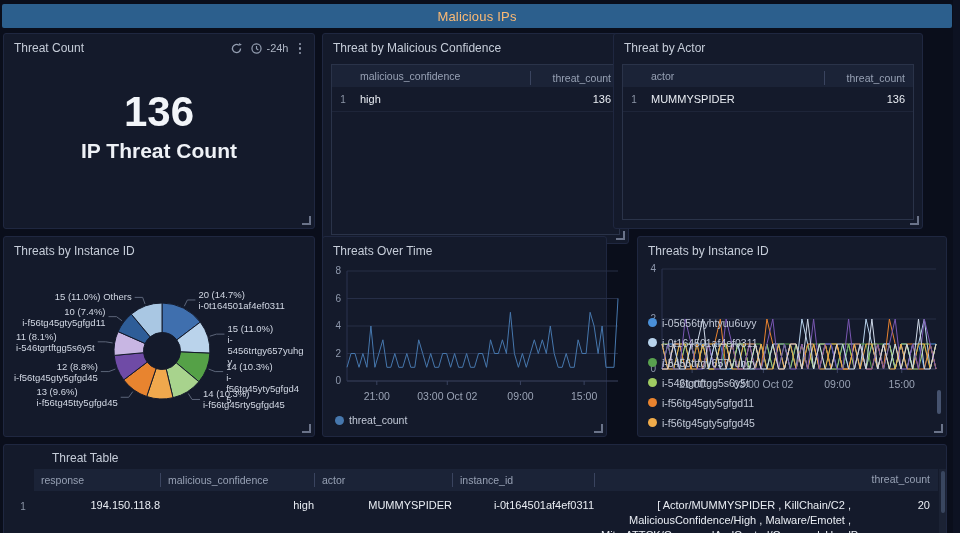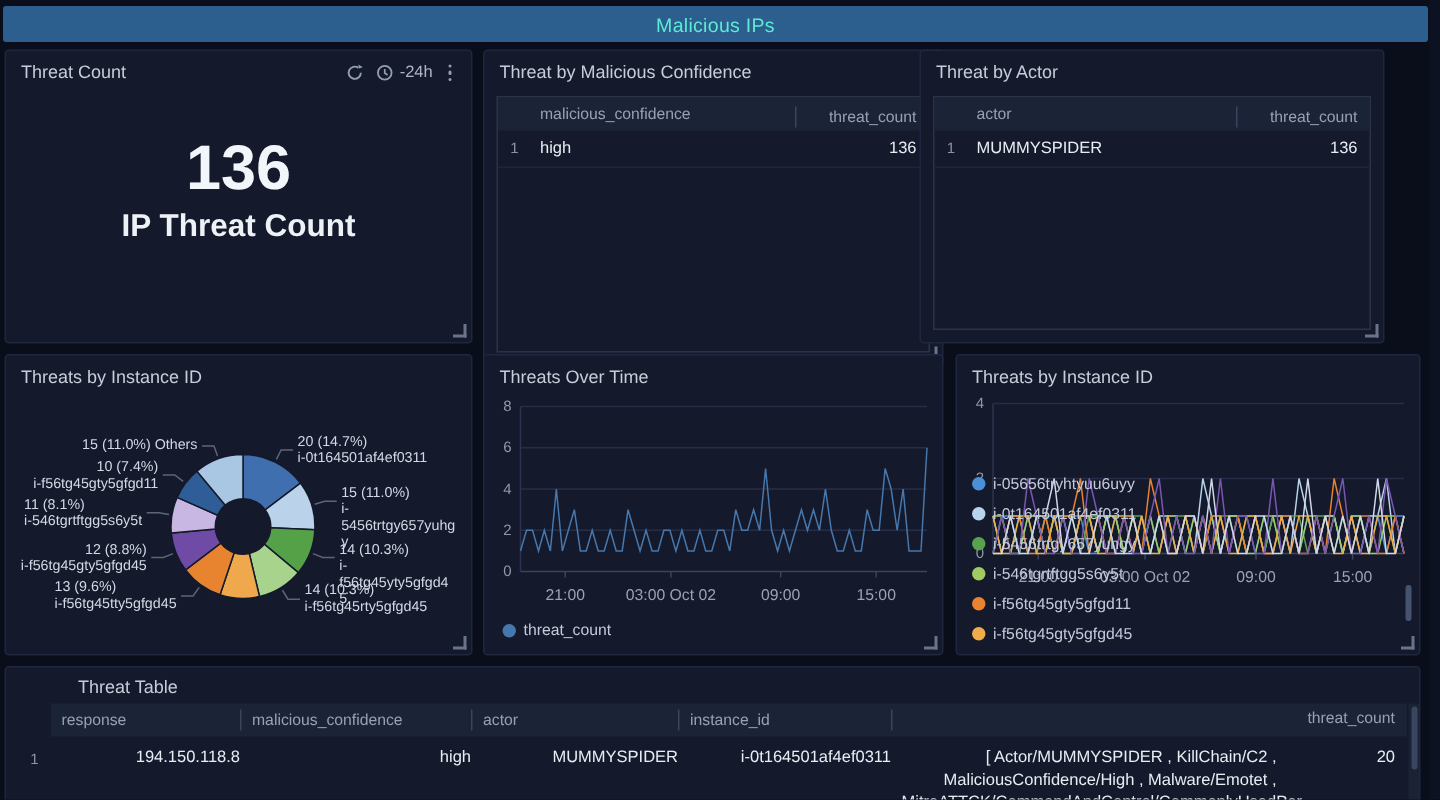--- a/index.html
+++ b/index.html
@@ -1,26 +1,26 @@
 <!DOCTYPE html>
 <html><head>
 <meta charset="utf-8">
 <style>
   html,body{margin:0;padding:0}
   body{width:960px;height:533px;overflow:hidden;background:#0a0e1b;
        font-family:"Liberation Sans","DejaVu Sans",sans-serif;position:relative;color:#e8ecf2;}
   .hdrbar{position:absolute;left:2px;top:4px;width:950px;height:24px;background:#2c5f8d;
           display:flex;align-items:center;justify-content:center;border-radius:2px;}
-  .hdrbar span{font-size:13px;font-weight:500;color:#5eead4;letter-spacing:.2px;}
+  .hdrbar span{font-size:13px;font-weight:500;color:#fdba74;letter-spacing:.2px;}
   .panel{position:absolute;background:#141a2b;border:1px solid #1f2740;border-radius:3px;box-sizing:border-box;}
   #p1{left:3px;top:33px;width:312px;height:196px}
   #p2{left:322px;top:33px;width:307px;height:211px}
   #p3{left:613px;top:33px;width:310px;height:196px}
   #p4{left:3px;top:236px;width:312px;height:201px}
-  #p5{left:322px;top:236px;width:307px;height:201px}
+  #p5{left:322px;top:236px;width:285px;height:201px}
   #p6{left:637px;top:236px;width:310px;height:201px}
   #p7{left:3px;top:444px;width:944px;height:130px}
   .ptitle{display:flex;align-items:flex-end;padding:7px 10px 4px 10px;font-size:12px;color:#c6cdd9;}
   .pt-controls{margin-left:auto;display:flex;align-items:center;gap:7px;color:#949eb1;}
   .icon-btn{display:flex;align-items:center;gap:3px;cursor:pointer;}
   .timetext{font-size:11px;color:#aeb6c4;}
   .kebab{display:flex;flex-direction:column;gap:2px;padding:1px 3px;cursor:pointer;}
   .kebab i{width:2.5px;height:2.5px;border-radius:50%;background:#949eb1;display:block;}
   .rs{position:absolute;right:3px;bottom:3px;width:7px;height:7px;
       border-right:2px solid #79839a;border-bottom:2px solid #79839a;opacity:.85;}

